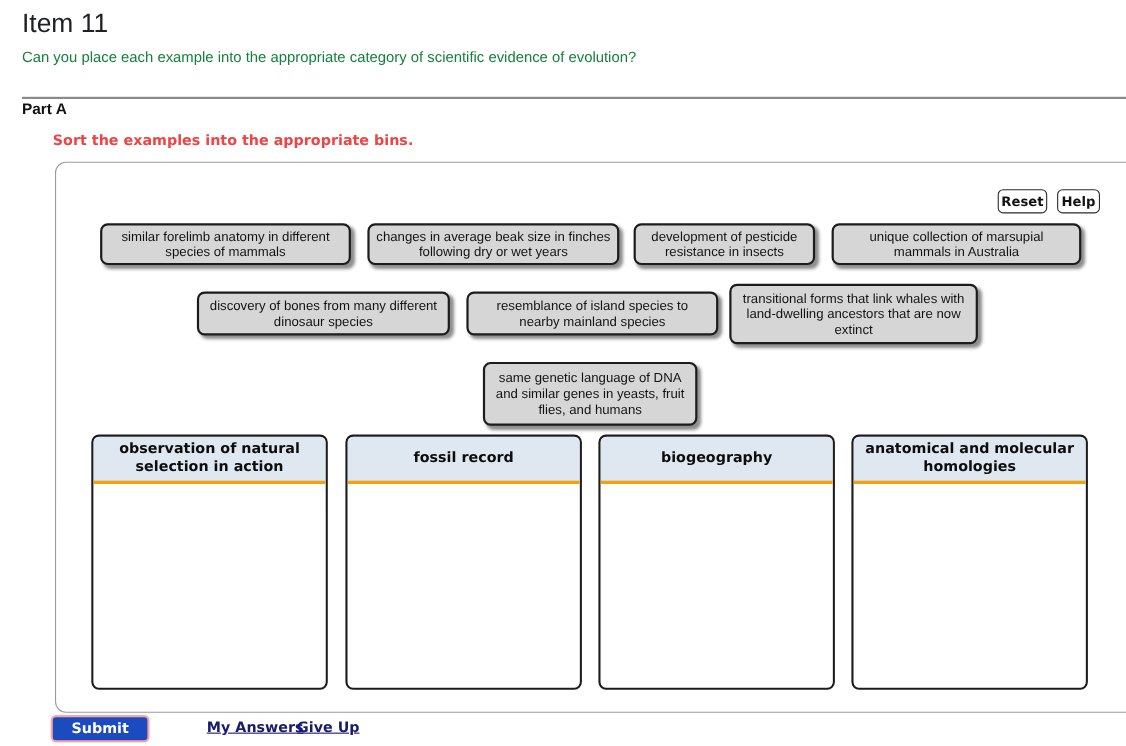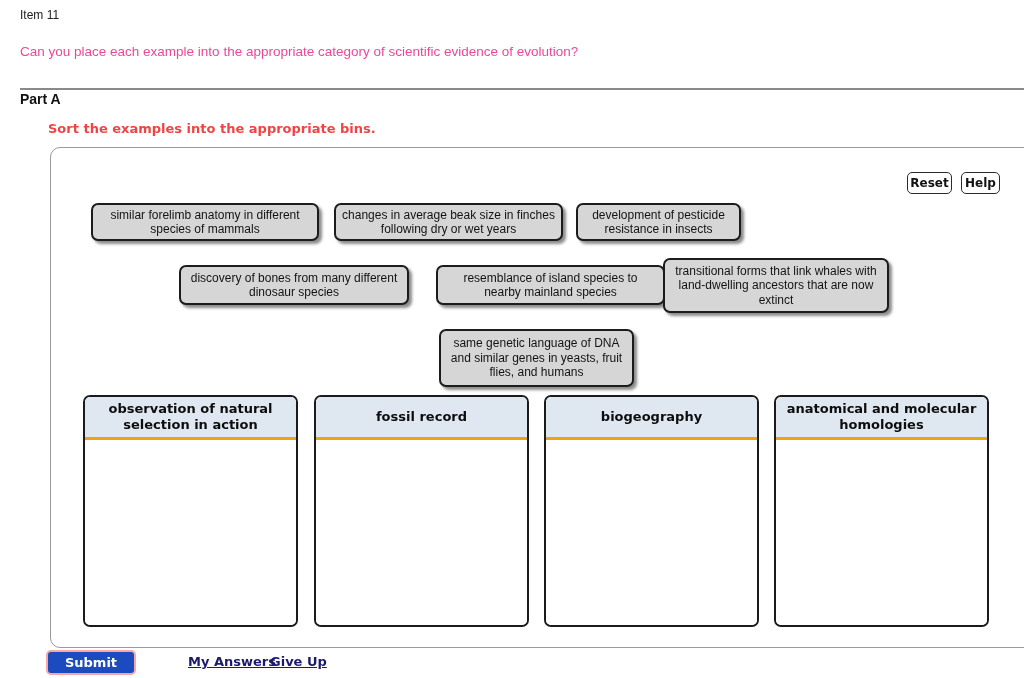--- a/index.html
+++ b/index.html
@@ -1,22 +1,22 @@
 <!DOCTYPE html>
 <html style="--chip-bg: #d6d6d6; --bin-header-bg: #dfe8f0; --bin-accent: #f0a30a; --submit-bg: #1b4bbf; --link-color: #1a1a6e;"><head>
 <meta charset="utf-8">
 <style>
   html,body{margin:0;padding:0;background:#ffffff;}
   .page{
     position:relative;width:1024px;height:678px;overflow:hidden;
     font-family:"Liberation Sans",sans-serif;color:#1c1c1c;background:#fff;
   }
   
-  .item-title{position:absolute;left:20px;top:8px;font-size:12px;font-weight:400;color:#202124;}
-  .question{position:absolute;left:20px;top:44px;font-size:13.5px;color:#ec4899;}
+  .item-title{position:absolute;left:20px;top:8px;font-size:24px;font-weight:400;color:#202124;}
+  .question{position:absolute;left:20px;top:44px;font-size:13.5px;color:#15803d;}
   .divider{position:absolute;left:20px;top:88px;width:1004px;height:2px;background:#8a8a8a;}
   .part-label{position:absolute;left:20px;top:91px;font-size:14px;font-weight:bold;color:#111;}
   .instruction{position:absolute;left:48px;top:121px;font-size:13px;font-weight:bold;color:#ef4444;
     font-family:"DejaVu Sans","Liberation Sans",sans-serif;}
   
   .activity-box{
     position:absolute;left:50px;top:147px;width:1000px;height:499px;
     border:1px solid #9a9a9a;border-radius:10px;background:#fff;
   }
   .tool-btn{
@@ -34,21 +34,21 @@
     background:var(--chip-bg,#d6d6d6);border:2px solid #1c1c1c;border-radius:7px;
     box-shadow:3px 3px 3px rgba(0,0,0,0.45);
     font-size:12px;line-height:1.2;color:#131313;text-align:center;
     display:flex;align-items:center;justify-content:center;padding:2px 6px;cursor:grab;
   }
   .c1{left:40px; top:55px; width:228px;height:38px;}
   .c2{left:283px;top:55px; width:229px;height:38px;}
   .c3{left:525px;top:55px; width:165px;height:38px;}
   .c4{left:705px;top:55px; width:227px;height:38px;}
   .c5{left:128px;top:117px;width:230px;height:40px;}
-  .c6{left:373px;top:117px;width:229px;height:40px;margin-left:12px;}
+  .c6{left:373px;top:117px;width:229px;height:40px;}
   .c7{left:612px;top:110px;width:226px;height:55px;}
   .c8{left:388px;top:181px;width:195px;height:58px;}
   
   .bin{
     position:absolute;top:247px;width:215px;height:232px;box-sizing:border-box;
     background:#fff;border:2px solid #1b1b1b;border-radius:7px;overflow:hidden;
   }
   .b1{left:32px;} .b2{left:263px;} .b3{left:493px;} .b4{left:723px;}
   .bin-header{
     height:43px;box-sizing:border-box;background:var(--bin-header-bg,#dfe8f0);
@@ -85,20 +85,21 @@
   <div class="instruction">Sort the examples into the appropriate bins.</div>
 
   <section class="activity-box">
 
     <button class="tool-btn reset-btn">Reset</button>
     <button class="tool-btn help-btn">Help</button>
 
     <div class="chip c1">similar forelimb anatomy in different species of mammals</div>
     <div class="chip c2">changes in average beak size in finches following dry or wet years</div>
     <div class="chip c3">development of pesticide resistance in insects</div>
+    <div class="chip c4">unique collection of marsupial mammals in Australia</div>
     <div class="chip c5">discovery of bones from many different dinosaur species</div>
     <div class="chip c6">resemblance of island species to nearby mainland species</div>
     <div class="chip c7">transitional forms that link whales with land-dwelling ancestors that are now extinct</div>
     <div class="chip c8">same genetic language of DNA and similar genes in yeasts, fruit flies, and humans</div>
 
     <div class="bin b1">
       <div class="bin-header">observation of natural selection in action</div>
       <div class="bin-body"></div>
     </div>
     <div class="bin b2">

